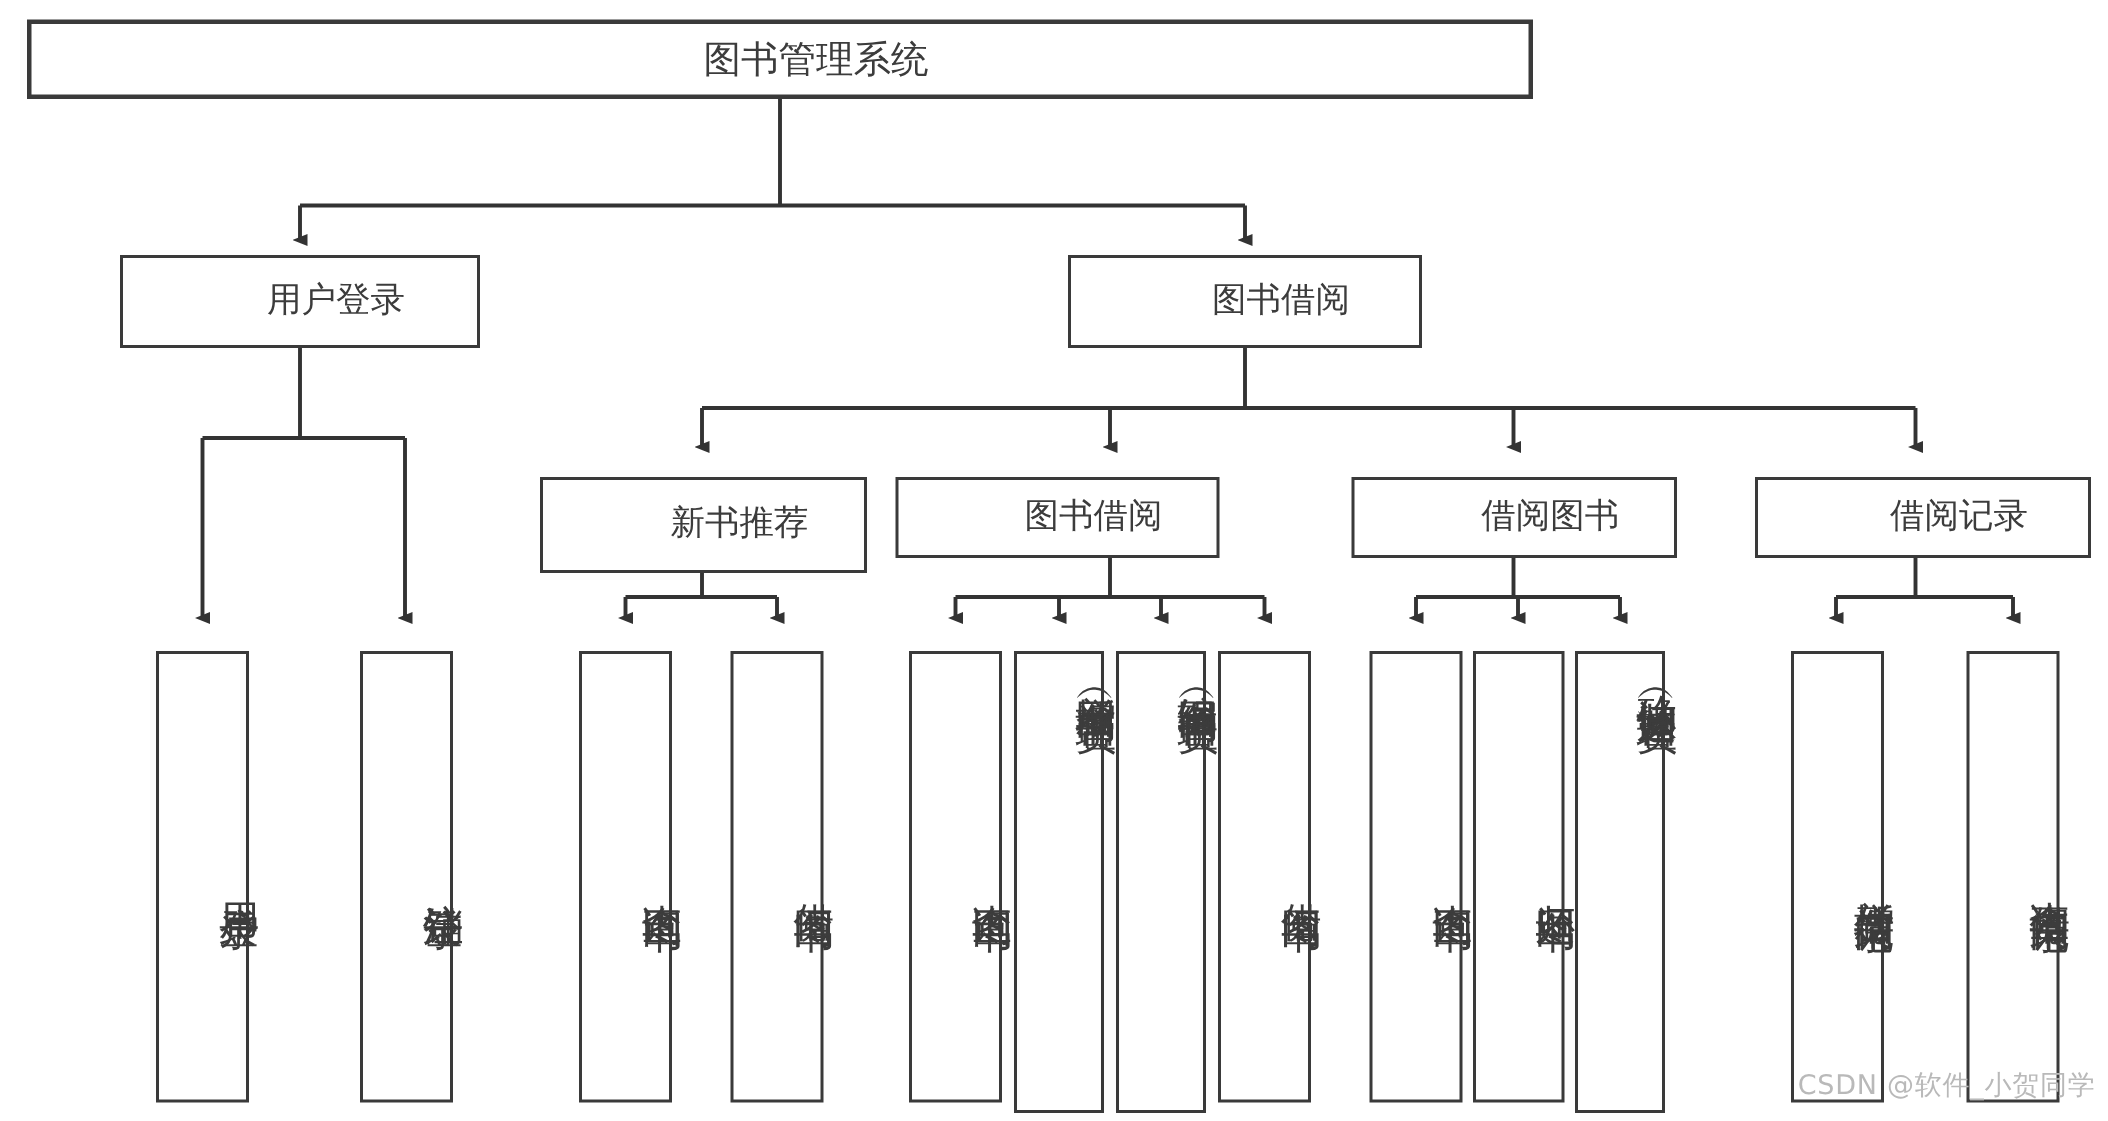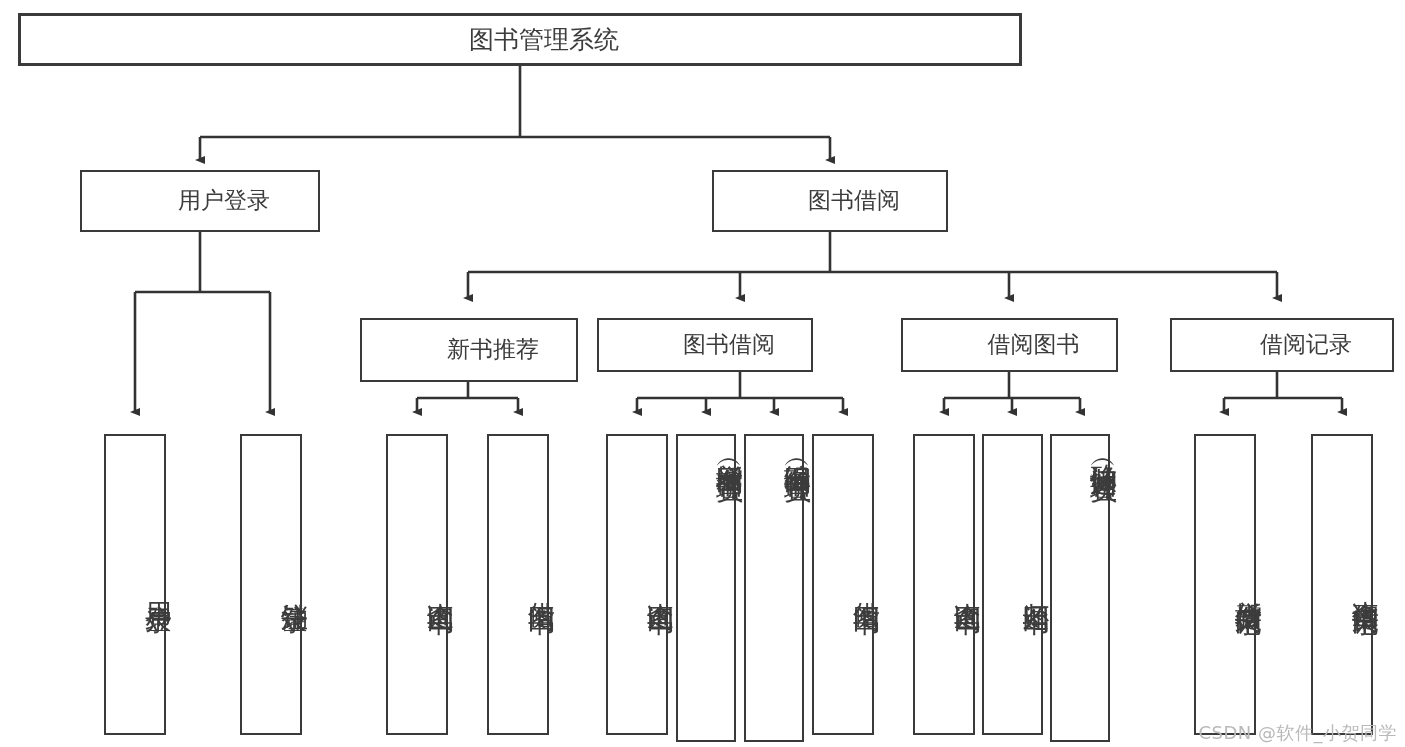--- a/index.html
+++ b/index.html
@@ -67,21 +67,21 @@
     line-height: 1;
     white-space: nowrap;
   }
   .node.leaf.centerv {
     align-items: center;
     padding-top: 0;
   }
   .watermark {
     position: absolute;
     right: 8px;
-    bottom: 2px;
+    bottom: 12px;
     font-size: 18px;
     color: #b9b9b9;
     white-space: nowrap;
     letter-spacing: 0.5px;
   }
 </style>
 </head>
 <body>
 
 <div id="canvas">

